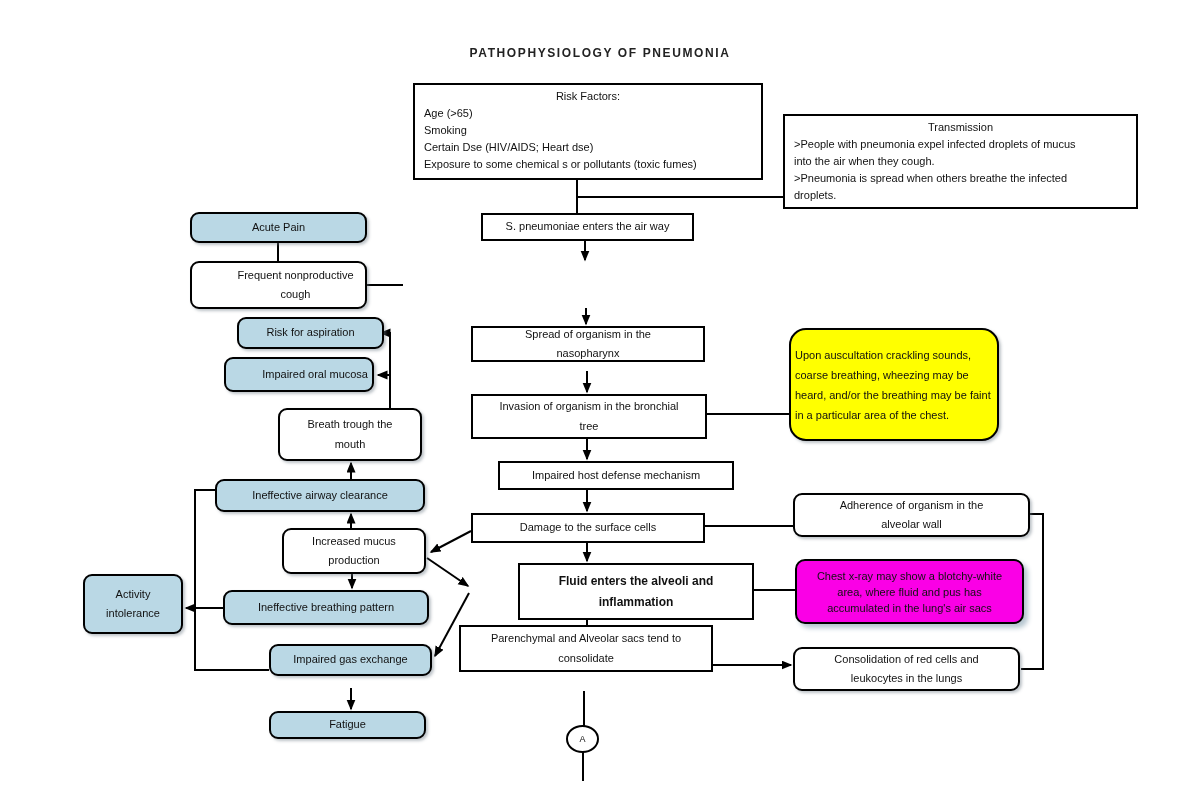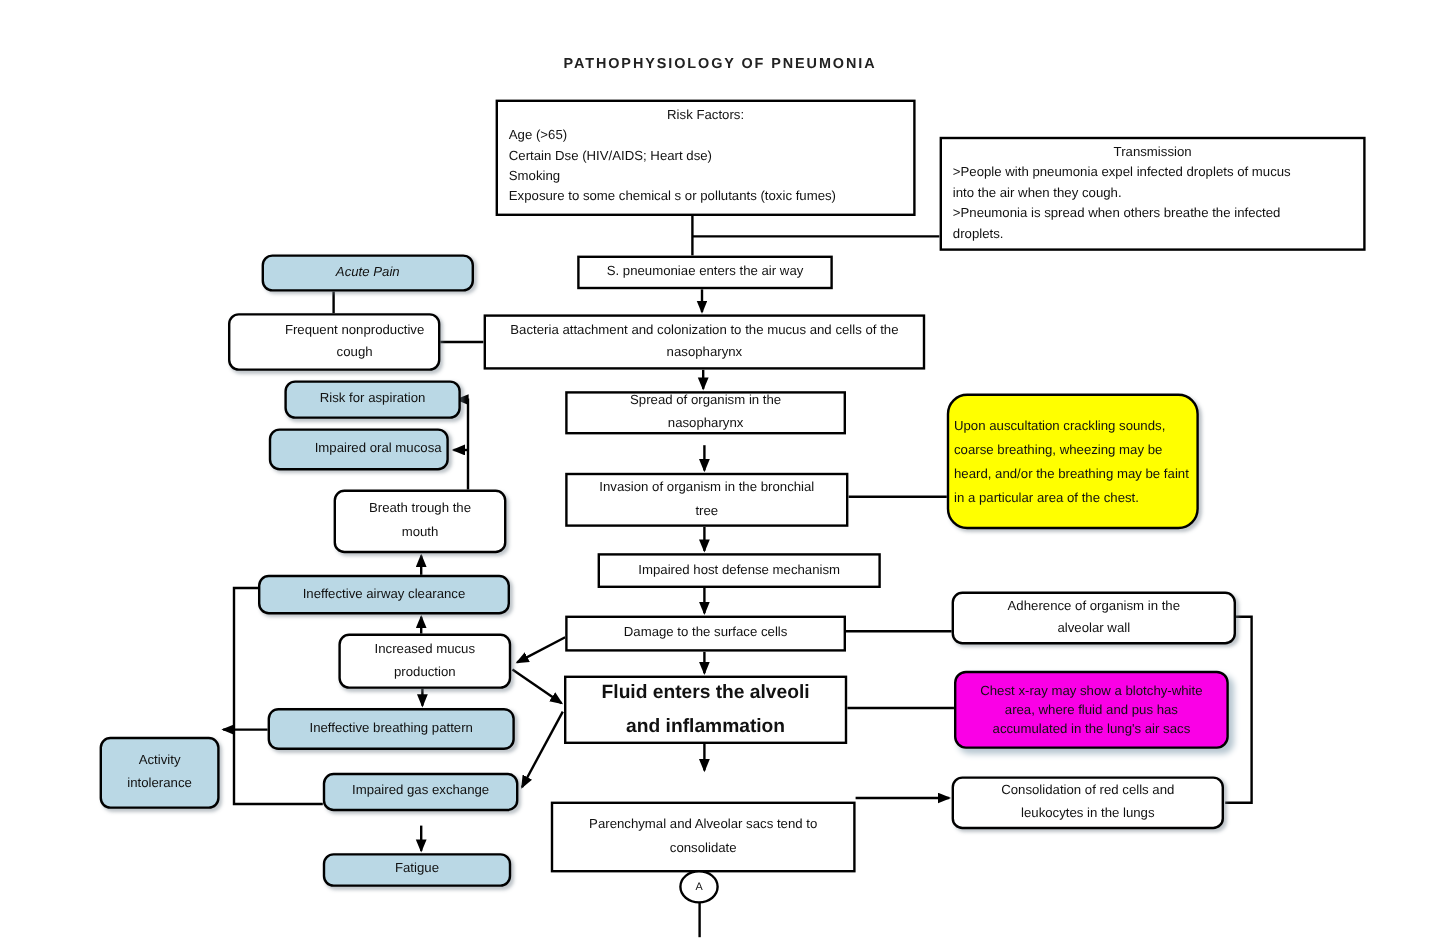--- a/index.html
+++ b/index.html
@@ -7,22 +7,22 @@
           font-family:"Liberation Sans",sans-serif;}
   svg.connectors{position:absolute;left:0;top:0;width:1200px;height:785px;}
   .title{position:absolute;left:0;right:0;top:46px;text-align:center;
          font-size:12px;font-weight:bold;letter-spacing:1.6px;color:#222;}
   .node{position:absolute;box-sizing:border-box;border:2px solid #000;background:#fff;
         display:flex;align-items:center;justify-content:center;text-align:center;
         font-size:11px;color:#111;line-height:1.75;padding:1px 4px;}
   .node .t{display:inline-block;}
   .rnd{border-radius:9px;box-shadow:2px 2px 3px rgba(110,125,135,.45);}
   .blue{background:var(--diagnosis-fill);}
-  .italic{font-style:italic;margin-left:28px;}
-  .boldtxt{font-weight:bold;font-size:16px;}
+  .italic{}
+  .boldtxt{font-weight:bold;font-size:12px;margin-left:48px;}
   .info{position:absolute;box-sizing:border-box;border:2px solid #000;background:#fff;
         font-size:11px;color:#111;line-height:17px;padding:3px 9px;text-align:left;}
   .info .hd{text-align:center;}
   .note-y{background:var(--highlight-yellow);border-radius:17px;line-height:20px;
           box-shadow:2px 2px 3px rgba(110,125,135,.45);}
   .note-y .t{text-align:left;}
   .note-m{background:var(--highlight-magenta);border-radius:10px;line-height:16px;
           box-shadow:4px 4px 5px #b6c6d0;}
   .circle-a{border-radius:50%;font-size:9px;line-height:1;padding:0;box-shadow:none;}
 </style>
@@ -70,22 +70,22 @@
       <path d="M469 593 L435 656" marker-end="url(#ah)"></path>
       <path d="M713 665 H791" marker-end="url(#ah)"></path>
     </g>
   </svg>
 
   <div class="title">PATHOPHYSIOLOGY OF PNEUMONIA</div>
 
   <div class="info" style="left:413px;top:83px;width:350px;height:97px;border-width:2.5px;">
     <div class="hd">Risk Factors:</div>
     <div>Age (&gt;65)</div>
+    <div>Smoking</div>
     <div>Certain Dse (HIV/AIDS; Heart dse)</div>
-    <div>Smoking</div>
     <div>Exposure to some chemical s or pollutants (toxic fumes)</div>
   </div>
 
   <div class="info" style="left:783px;top:114px;width:355px;height:95px;">
     <div class="hd">Transmission</div>
     <div style="max-width:295px;">&gt;People with pneumonia expel infected droplets of mucus into the air when they cough.</div>
     <div style="max-width:295px;">&gt;Pneumonia is spread when others breathe the infected droplets.</div>
   </div>
 
   <div class="node rnd blue italic" style="left:190px;top:212px;width:177px;height:31px;">
@@ -109,43 +109,40 @@
     </div>
 
   <div class="node rnd blue" style="left:215px;top:479px;width:210px;height:33px;">
     <span class="t">Ineffective airway clearance</span>
     </div>
 
   <div class="node rnd" style="left:282px;top:528px;width:144px;height:46px;">
     <span class="t" style="max-width:118px;">Increased mucus production</span>
     </div>
 
-  <div class="node rnd blue" style="left:83px;top:574px;width:100px;height:60px;margin-top:40px;">
+  <div class="node rnd blue" style="left:83px;top:574px;width:100px;height:60px;">
     <span class="t" style="max-width:70px;">Activity intolerance</span>
     </div>
 
   <div class="node rnd blue" style="left:223px;top:590px;width:206px;height:35px;">
     <span class="t">Ineffective  breathing pattern</span>
     </div>
 
   <div class="node rnd blue" style="left:269px;top:644px;width:163px;height:32px;">
     <span class="t">Impaired gas exchange</span>
     </div>
 
   <div class="node rnd blue" style="left:269px;top:711px;width:157px;height:28px;">
     <span class="t">Fatigue</span>
     </div>
 
   <div class="node" style="left:481px;top:213px;width:213px;height:28px;">
     <span class="t">S. pneumoniae enters the air way</span>
     </div>
 
-  <div class="node" style="left:403px;top:262px;width:368px;height:46px;">
-    <span class="t">Bacteria attachment and colonization to the mucus and cells of the nasopharynx</span>
-    </div>
 
   <div class="node" style="left:471px;top:326px;width:234px;height:36px;">
     <span class="t" style="max-width:160px;">Spread of organism in the nasopharynx</span>
     </div>
 
   <div class="node" style="left:471px;top:394px;width:236px;height:45px;">
     <span class="t" style="max-width:200px;">Invasion of organism in the bronchial tree</span>
     </div>
 
   <div class="node" style="left:498px;top:461px;width:236px;height:29px;">
@@ -153,21 +150,21 @@
     </div>
 
   <div class="node" style="left:471px;top:513px;width:234px;height:30px;">
     <span class="t">Damage to the surface cells</span>
     </div>
 
   <div class="node boldtxt" style="left:470px;top:563px;width:236px;height:57px;">
     <span class="t" style="max-width:180px;">Fluid enters the alveoli and inflammation</span>
     </div>
 
-  <div class="node" style="left:459px;top:668px;width:254px;height:59px;">
+  <div class="node" style="left:459px;top:625px;width:254px;height:47px;">
     <span class="t" style="max-width:220px;">Parenchymal and Alveolar sacs tend to consolidate</span>
     </div>
 
   <div class="node circle-a" style="left:566px;top:725px;width:33px;height:28px;">
     <span class="t">A</span>
     </div>
 
   <div class="node note-y" style="left:789px;top:328px;width:210px;height:113px;">
     <span class="t">Upon auscultation crackling sounds, coarse breathing, wheezing may be heard, and/or the breathing may be faint in a particular area of the chest.</span>
     </div>

